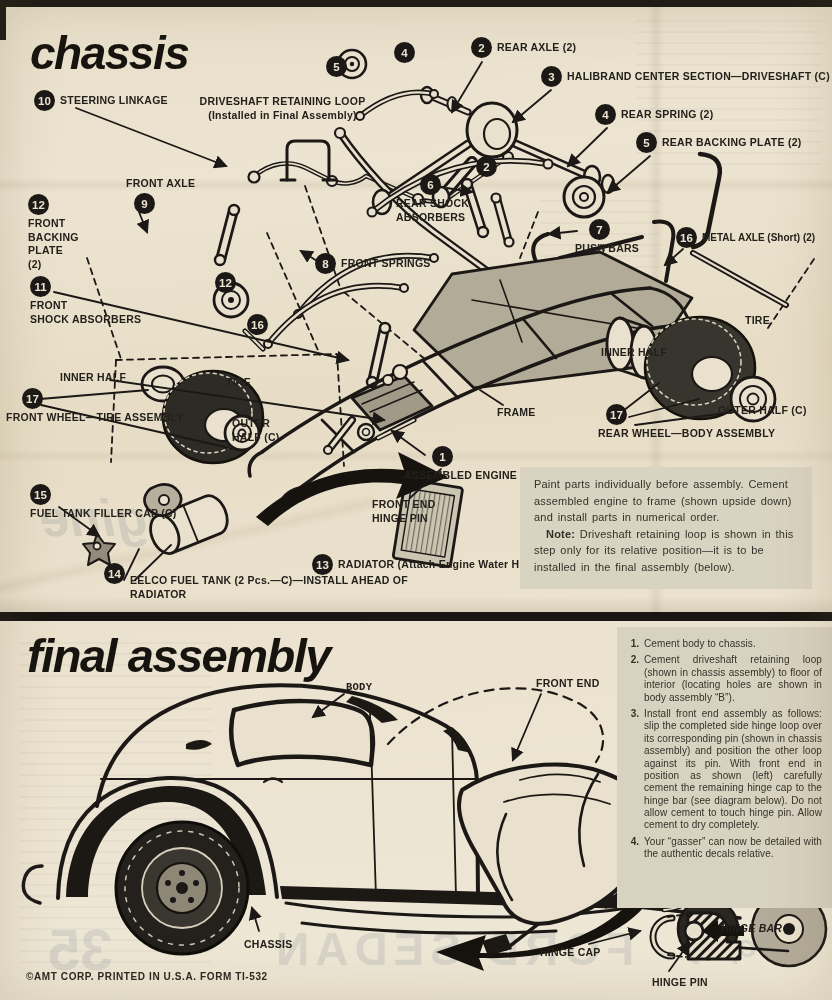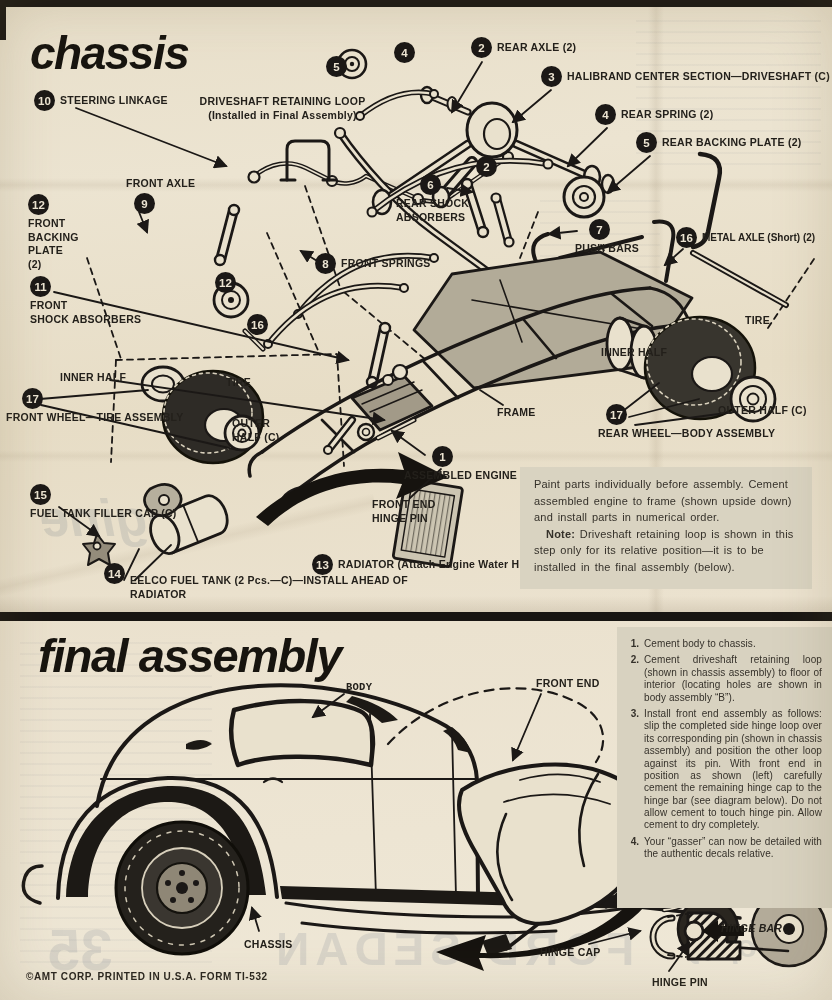--- a/index.html
+++ b/index.html
@@ -470,21 +470,21 @@
     <span class="lbl" style="position:static;">RADIATOR  (Attach Engine Water Hoses)</span>
   </div>
 
   <div class="notebox">
     <p>Paint parts individually before assembly. Cement assembled engine to frame (shown upside down) and install parts in numerical order.</p>
     <p style="text-indent:12px;"><b>Note:</b><span> Driveshaft retaining loop is shown in this step only for its relative position—it is to be installed in the final assembly (below).</span></p>
   </div>
 
   <div class="divider"></div>
 
-  <div class="title" style="left:38px;top:628px;font-size:47px;">final assembly</div>
+  <div class="title" style="left:27px;top:628px;font-size:47px;">final assembly</div>
 
   <div class="lbl" style="left:346px;top:681px;font-family:Liberation Mono, monospace;">BODY</div>
   <div class="lbl" style="left:536px;top:677px;">FRONT END</div>
   <div class="lbl" style="left:244px;top:938px;">CHASSIS</div>
   <div class="lbl" style="left:540px;top:946px;">HINGE CAP</div>
   <div class="lbl" style="left:652px;top:976px;">HINGE PIN</div>
   <div class="lbl" style="left:721px;top:922px;font-style:italic;">HINGE BAR</div>
 
   <div class="stepsbox">
     <div class="step">

